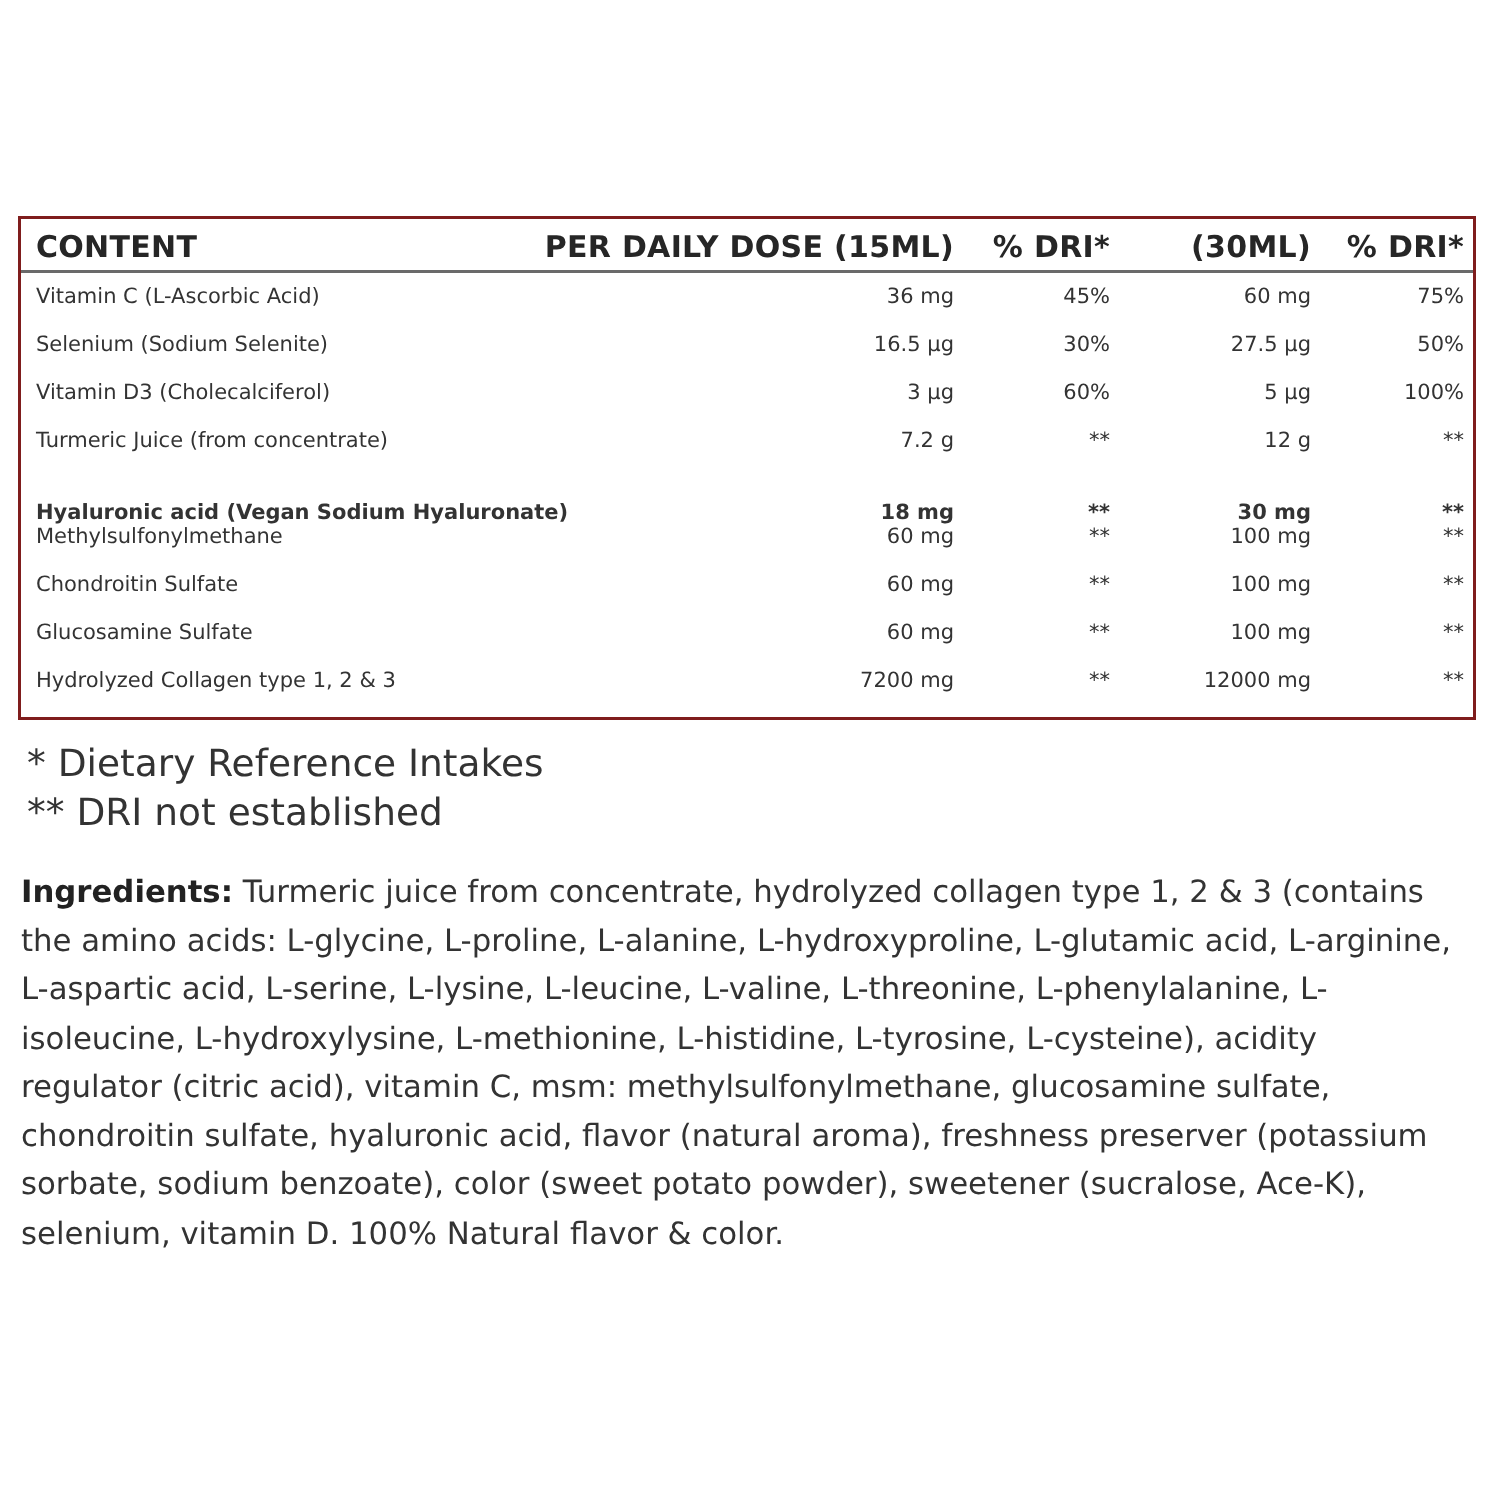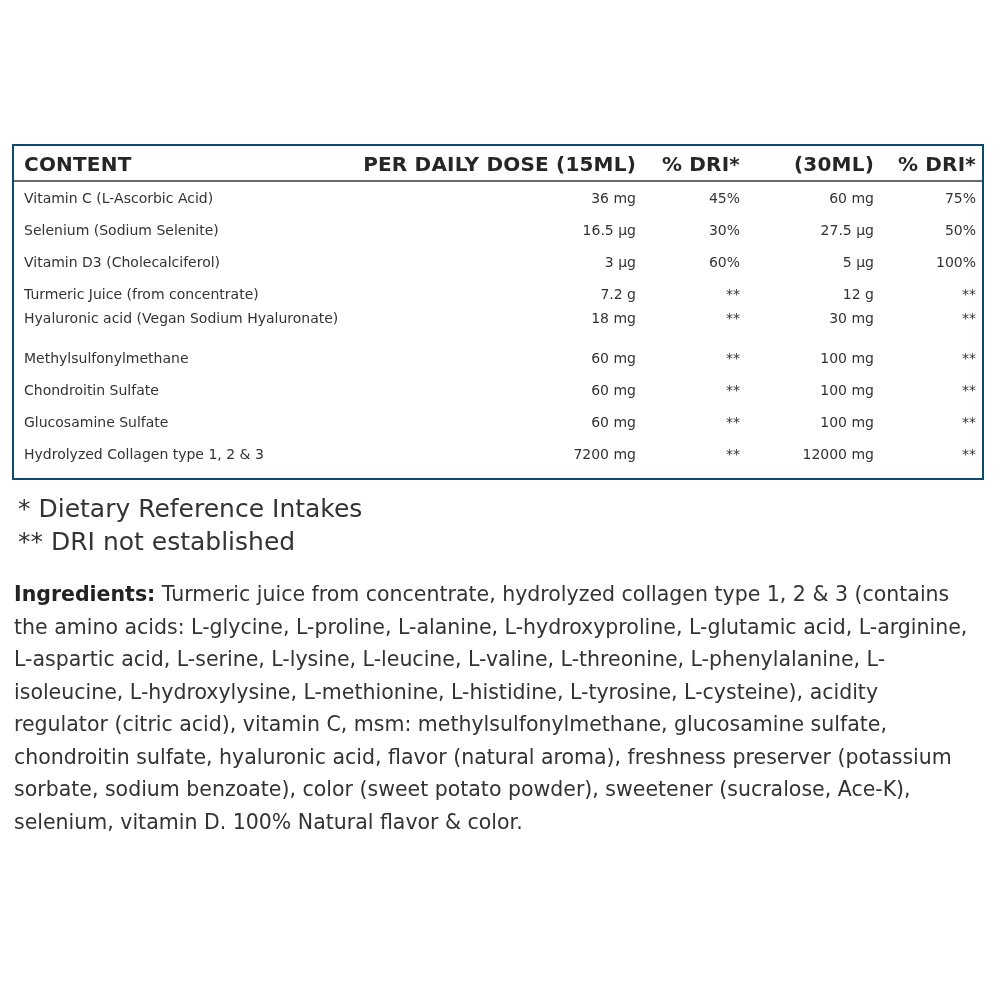--- a/index.html
+++ b/index.html
@@ -1,19 +1,19 @@
 <!DOCTYPE html>
 <html><head>
 <meta charset="utf-8">
 <style>
   html, body { margin:0; padding:0; background:#ffffff; }
   body { width:1000px; height:1000px; position:relative; overflow:hidden;
          font-family:"DejaVu Sans", sans-serif; color:#2f2f2f; }
   .table-box { position:absolute; left:12px; top:144px; width:972px; height:336px;
-               border:2px solid #0c4a6e; box-sizing:border-box; }
+               border:2px solid #7f1d1d; box-sizing:border-box; }
   .header-row { position:absolute; left:0; right:0; top:0; height:36px;
                 border-bottom:2px solid #6a6a6a; box-sizing:border-box; }
   .hcell { position:absolute; top:6px; font-weight:bold; font-size:20px; color:#262626;
            white-space:nowrap; letter-spacing:0.2px; }
   .row { position:absolute; left:0; right:0; height:32px; }
   .cell { position:absolute; top:0; font-size:14px; white-space:nowrap; color:#333; }
   .name { left:10px; }
   .r { text-align:right; }
   .c1 { right:346px; }
   .c2 { right:242px; }
@@ -57,21 +57,21 @@
     <span class="cell r c3">5 µg</span>
     <span class="cell r c4">100%</span>
   </div>
   <div class="row" style="top:140px;">
     <span class="cell name">Turmeric Juice (from concentrate)</span>
     <span class="cell r c1">7.2 g</span>
     <span class="cell r c2">**</span>
     <span class="cell r c3">12 g</span>
     <span class="cell r c4">**</span>
   </div>
-  <div class="row" style="top:164px;">
+  <div class="row" style="top:188px;font-weight:bold;">
     <span class="cell name">Hyaluronic acid (Vegan Sodium Hyaluronate)</span>
     <span class="cell r c1">18 mg</span>
     <span class="cell r c2">**</span>
     <span class="cell r c3">30 mg</span>
     <span class="cell r c4">**</span>
   </div>
   <div class="row" style="top:204px;">
     <span class="cell name">Methylsulfonylmethane</span>
     <span class="cell r c1">60 mg</span>
     <span class="cell r c2">**</span>

